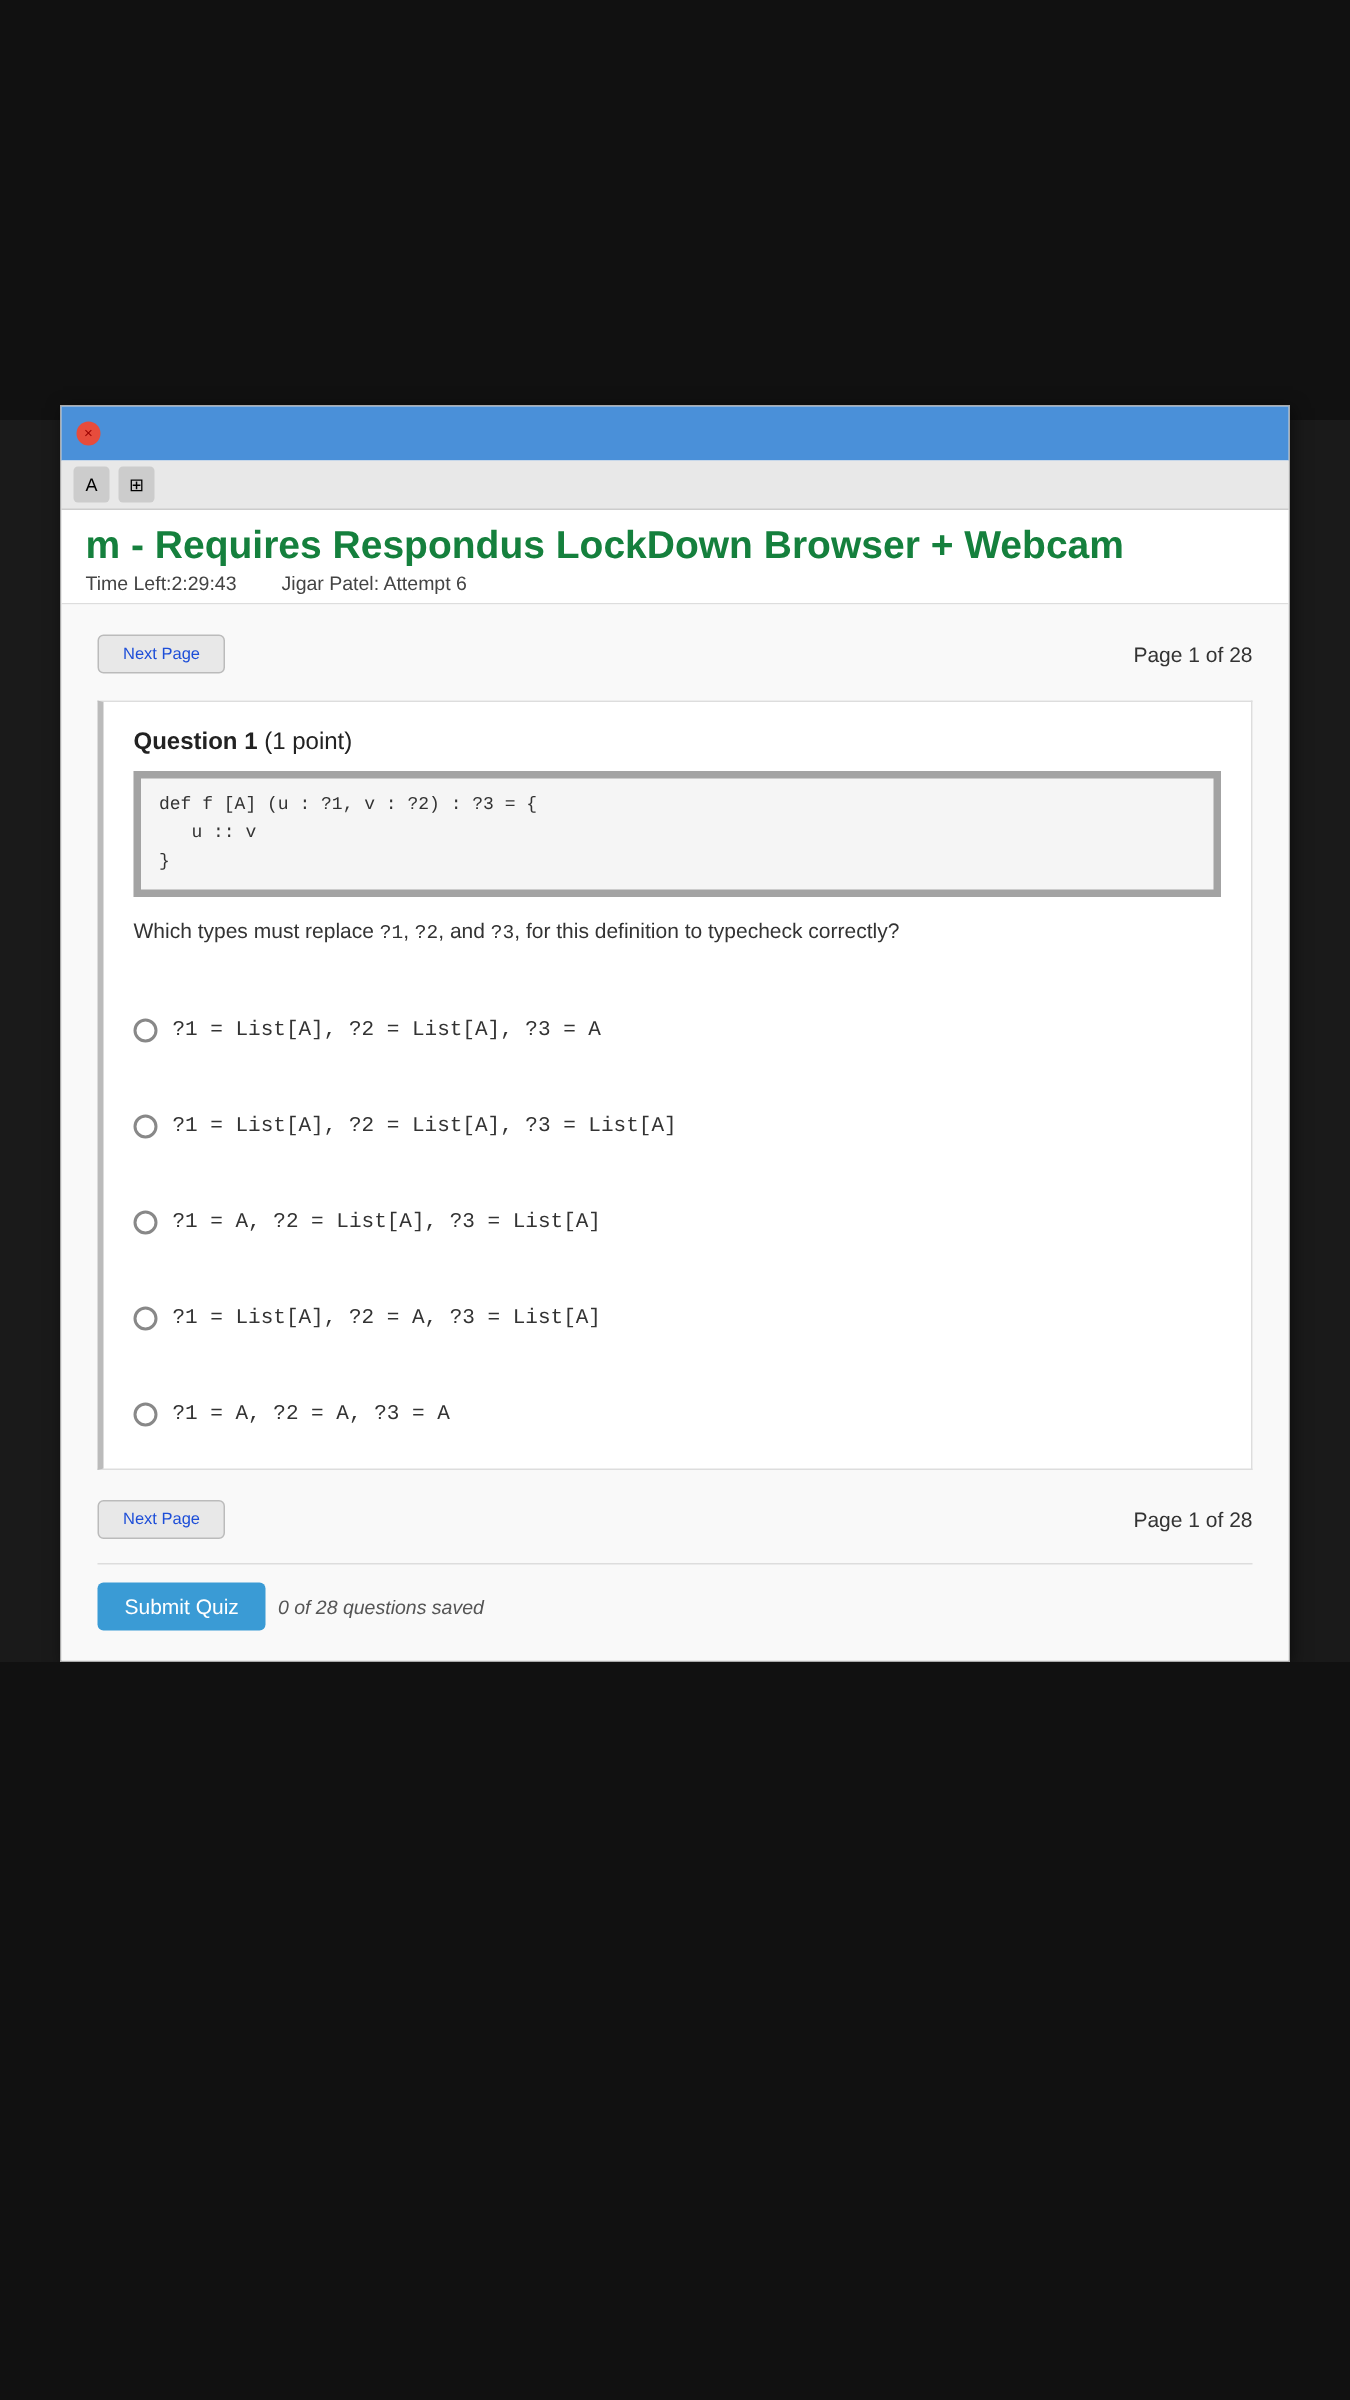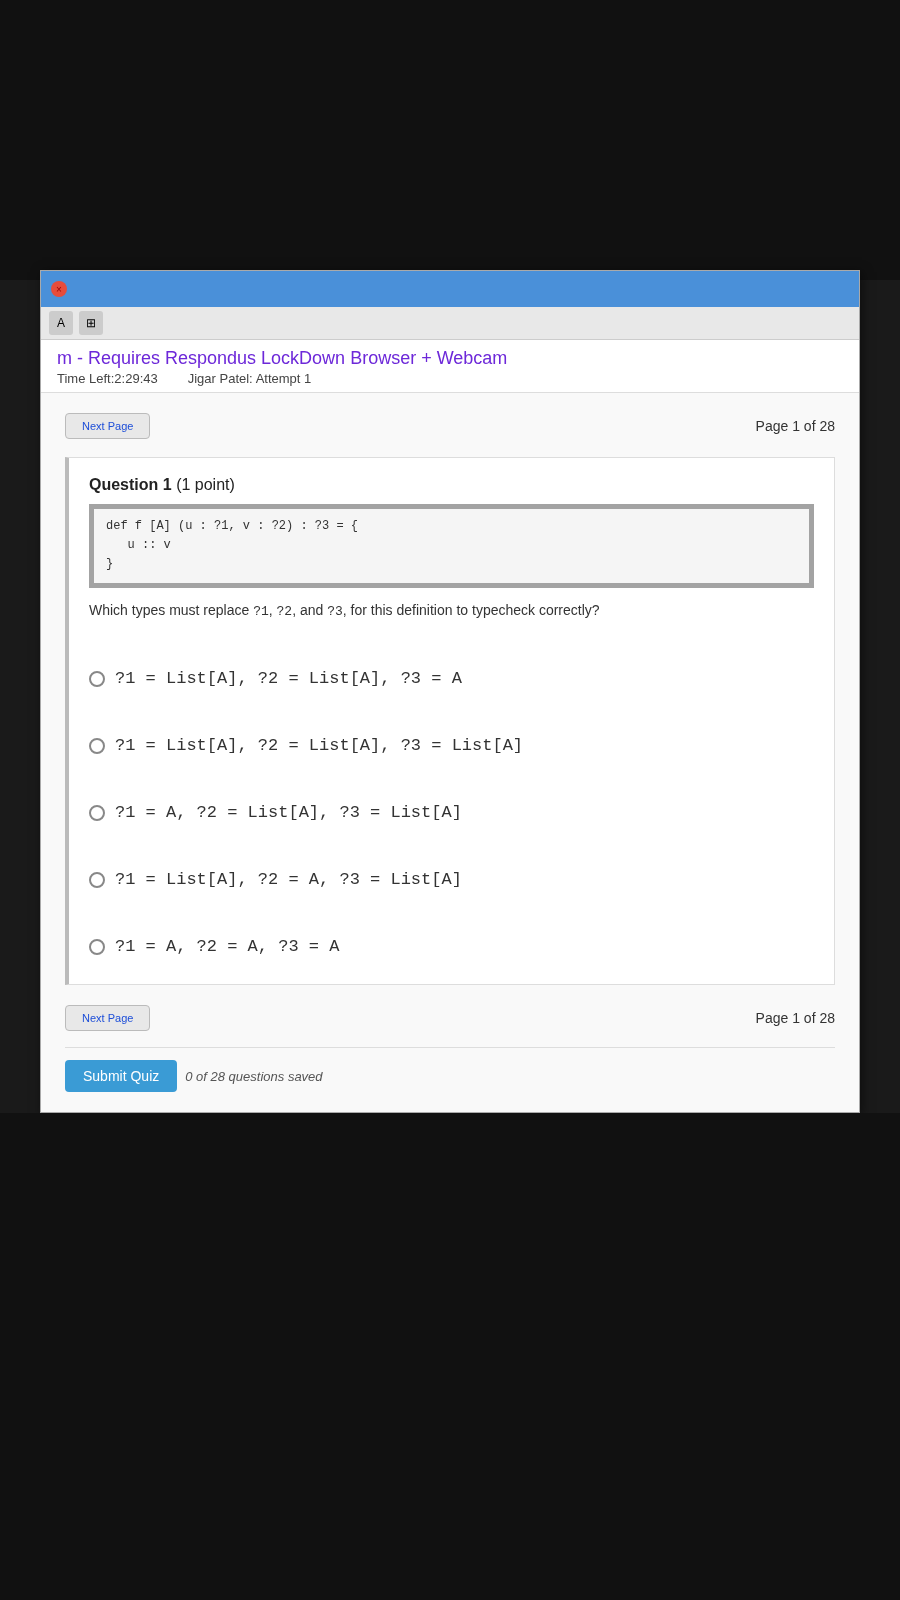--- a/index.html
+++ b/index.html
@@ -71,23 +71,23 @@
       cursor: pointer;
     }
 
     .exam-header {
       background: #fff;
       padding: 8px 16px 6px 16px;
       border-bottom: 1px solid #ddd;
     }
 
     .exam-title {
-      font-size: 18px;
-      font-weight: normal;
-      color: #6d28d9;
+      font-size: 26px;
+      font-weight: bold;
+      color: #15803d;
       margin-bottom: 2px;
     }
 
     .exam-meta {
       font-size: 13px;
       color: #444;
       display: flex;
       gap: 30px;
     }
 
@@ -166,21 +166,21 @@
       list-style: none;
       padding: 0;
     }
 
     .option-item {
       display: flex;
       align-items: center;
       gap: 10px;
       margin-bottom: 10px;
       font-family: 'Courier New', monospace;
-      font-size: 17px;
+      font-size: 14px;
       color: #333;
       margin-top: 48px;
     }
 
     .radio-circle {
       width: 16px;
       height: 16px;
       border: 2px solid #888;
       border-radius: 50%;
       flex-shrink: 0;
@@ -256,21 +256,21 @@
       <span>⊞</span>
     </div>
   </div>
 
   <div class="exam-header">
     <div class="exam-title">m - Requires Respondus LockDown Browser + Webcam</div>
     <div class="exam-meta">
       <span>
         <span>Time Left:</span><span>2:29:43</span>
       </span>
-      <span>Jigar Patel: Attempt 1</span>
+      <span>Jigar Patel: Attempt 6</span>
     </div>
   </div>
 
   <div class="quiz-content">
 
     <div class="page-nav-top">
       <button class="next-page-btn">Next Page</button>
       <span class="page-info">Page 1 of 28</span>
     </div>
 

